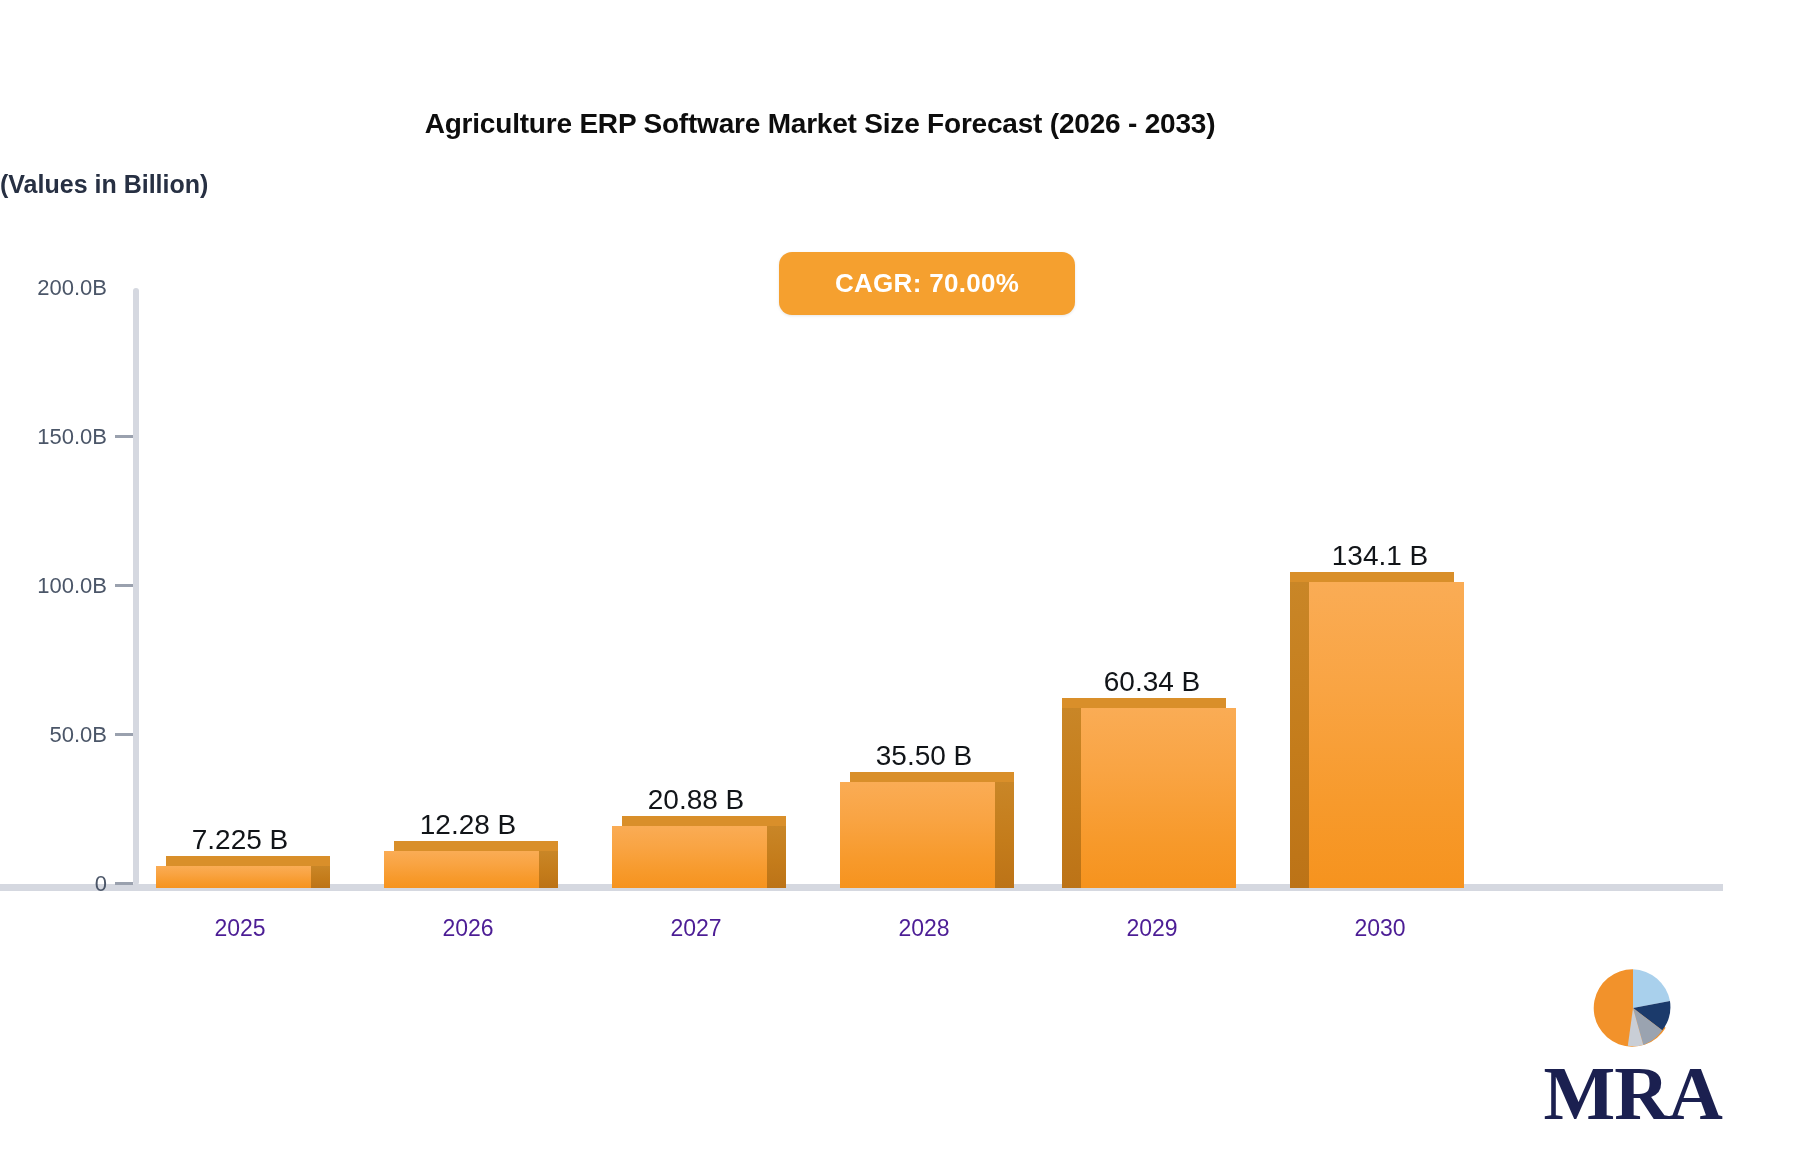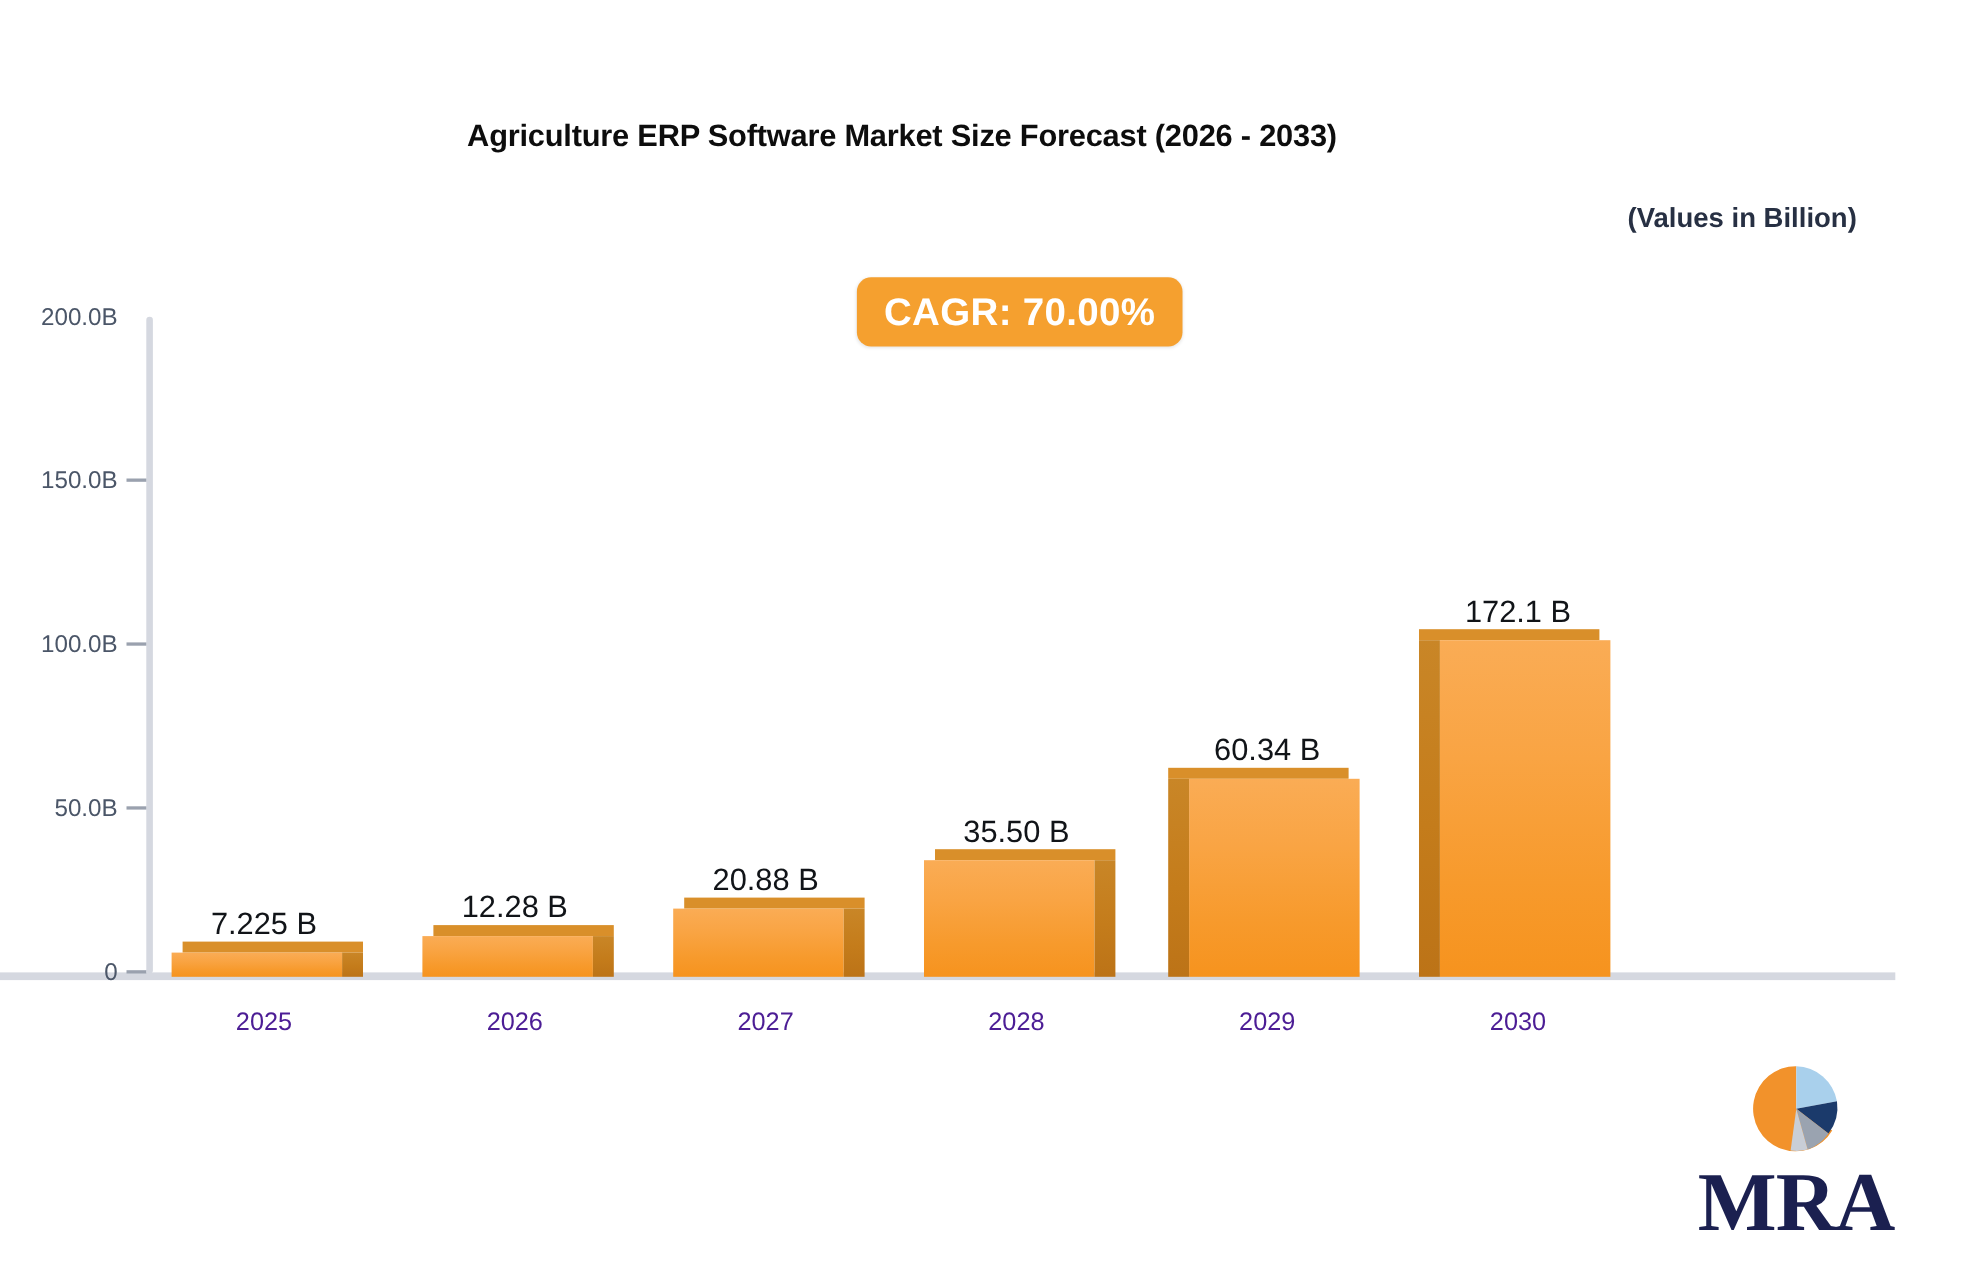--- a/index.html
+++ b/index.html
@@ -20,42 +20,41 @@
     font-size:28px;
     font-weight:bold;
     color:#0d0d0d;
     letter-spacing:-0.2px;
     padding-right:160px;
   }
   #chart-subtitle {
     position:absolute;
     left:0; right:0;
     top:170px;
-    text-align:right;
+    text-align:left;
     font-size:25px;
     font-weight:bold;
     color:#273043;
-    padding-right:112px;
-    margin-top:14px;
+    padding-right:72px;
   }
 
   
   #cagr-badge {
     position:absolute;
     left:779px;
     top:252px;
     width:296px;
     height:63px;
     background:#F5A02F;
     border-radius:13px;
     display:flex;
     align-items:center;
     justify-content:center;
     color:#ffffff;
-    font-size:35px;
+    font-size:26px;
     font-weight:bold;
     letter-spacing:0.3px;
     box-shadow:0 1px 3px rgba(0,0,0,0.10);
   }
 
   
   #plot {
     position:absolute;
     left:0;
     top:0;
@@ -251,21 +250,21 @@
       <div class="bar-value" style="bottom:262px;">60.34 B</div>
       <div class="bar-xlabel">2029</div>
     </div>
 
     <div class="bar-group" style="left:1290px; width:180px; height:960px;">
       <div class="bar-3d" style="left:19px; width:155px; height:306px;">
         <div class="bar-top left"></div>
         <div class="bar-face"></div>
         <div class="bar-side left" style="height:306px;"></div>
       </div>
-      <div class="bar-value" style="bottom:388px;">172.1 B</div>
+      <div class="bar-value" style="bottom:388px;">134.1 B</div>
       <div class="bar-xlabel">2030</div>
     </div>
 
 
   </div>
 </div>
 
 <div id="logo">
   <svg width="86" height="86" viewBox="0 0 100 100">
 

